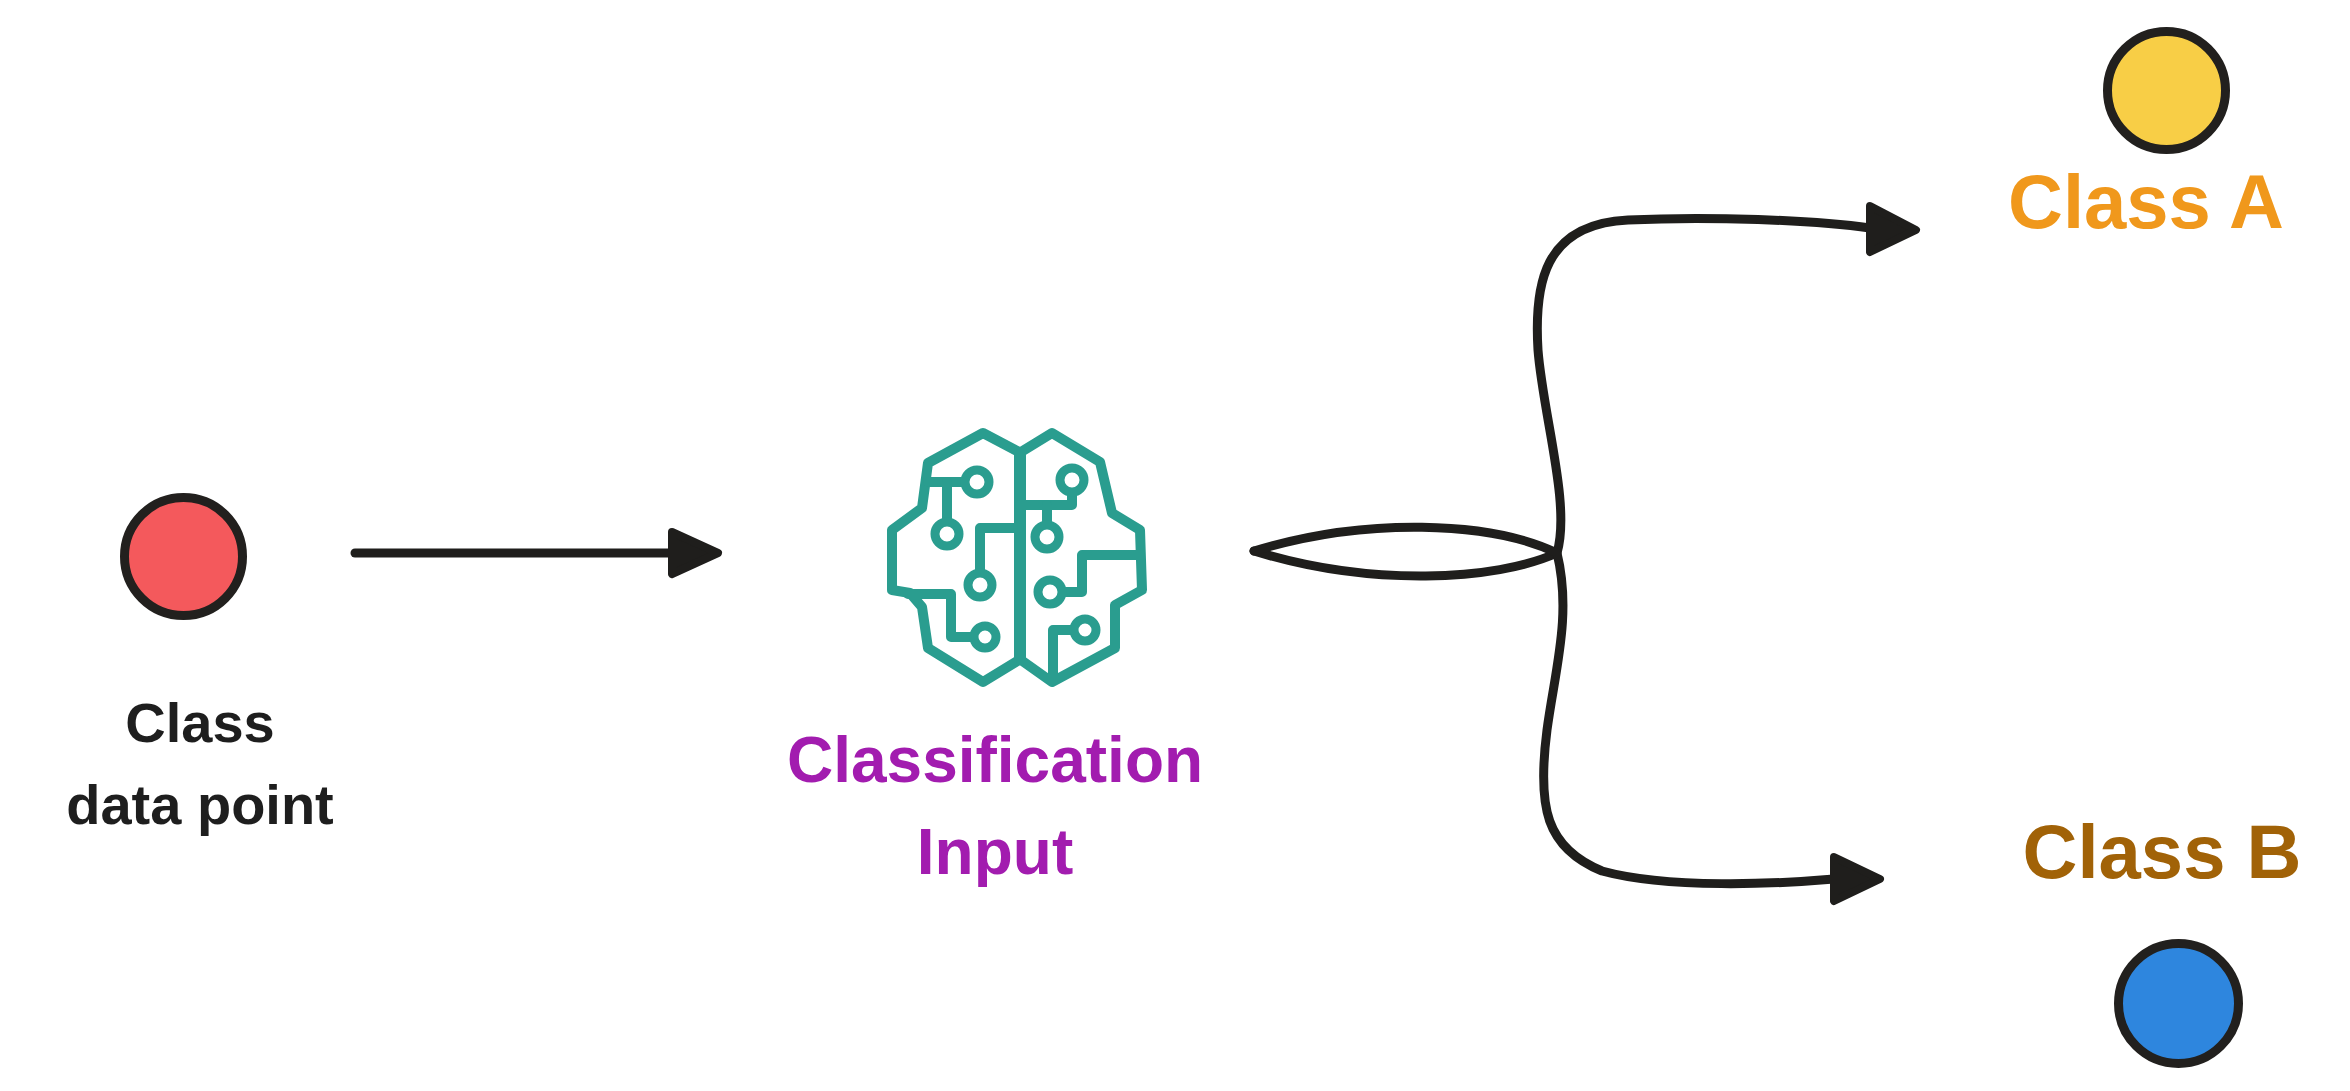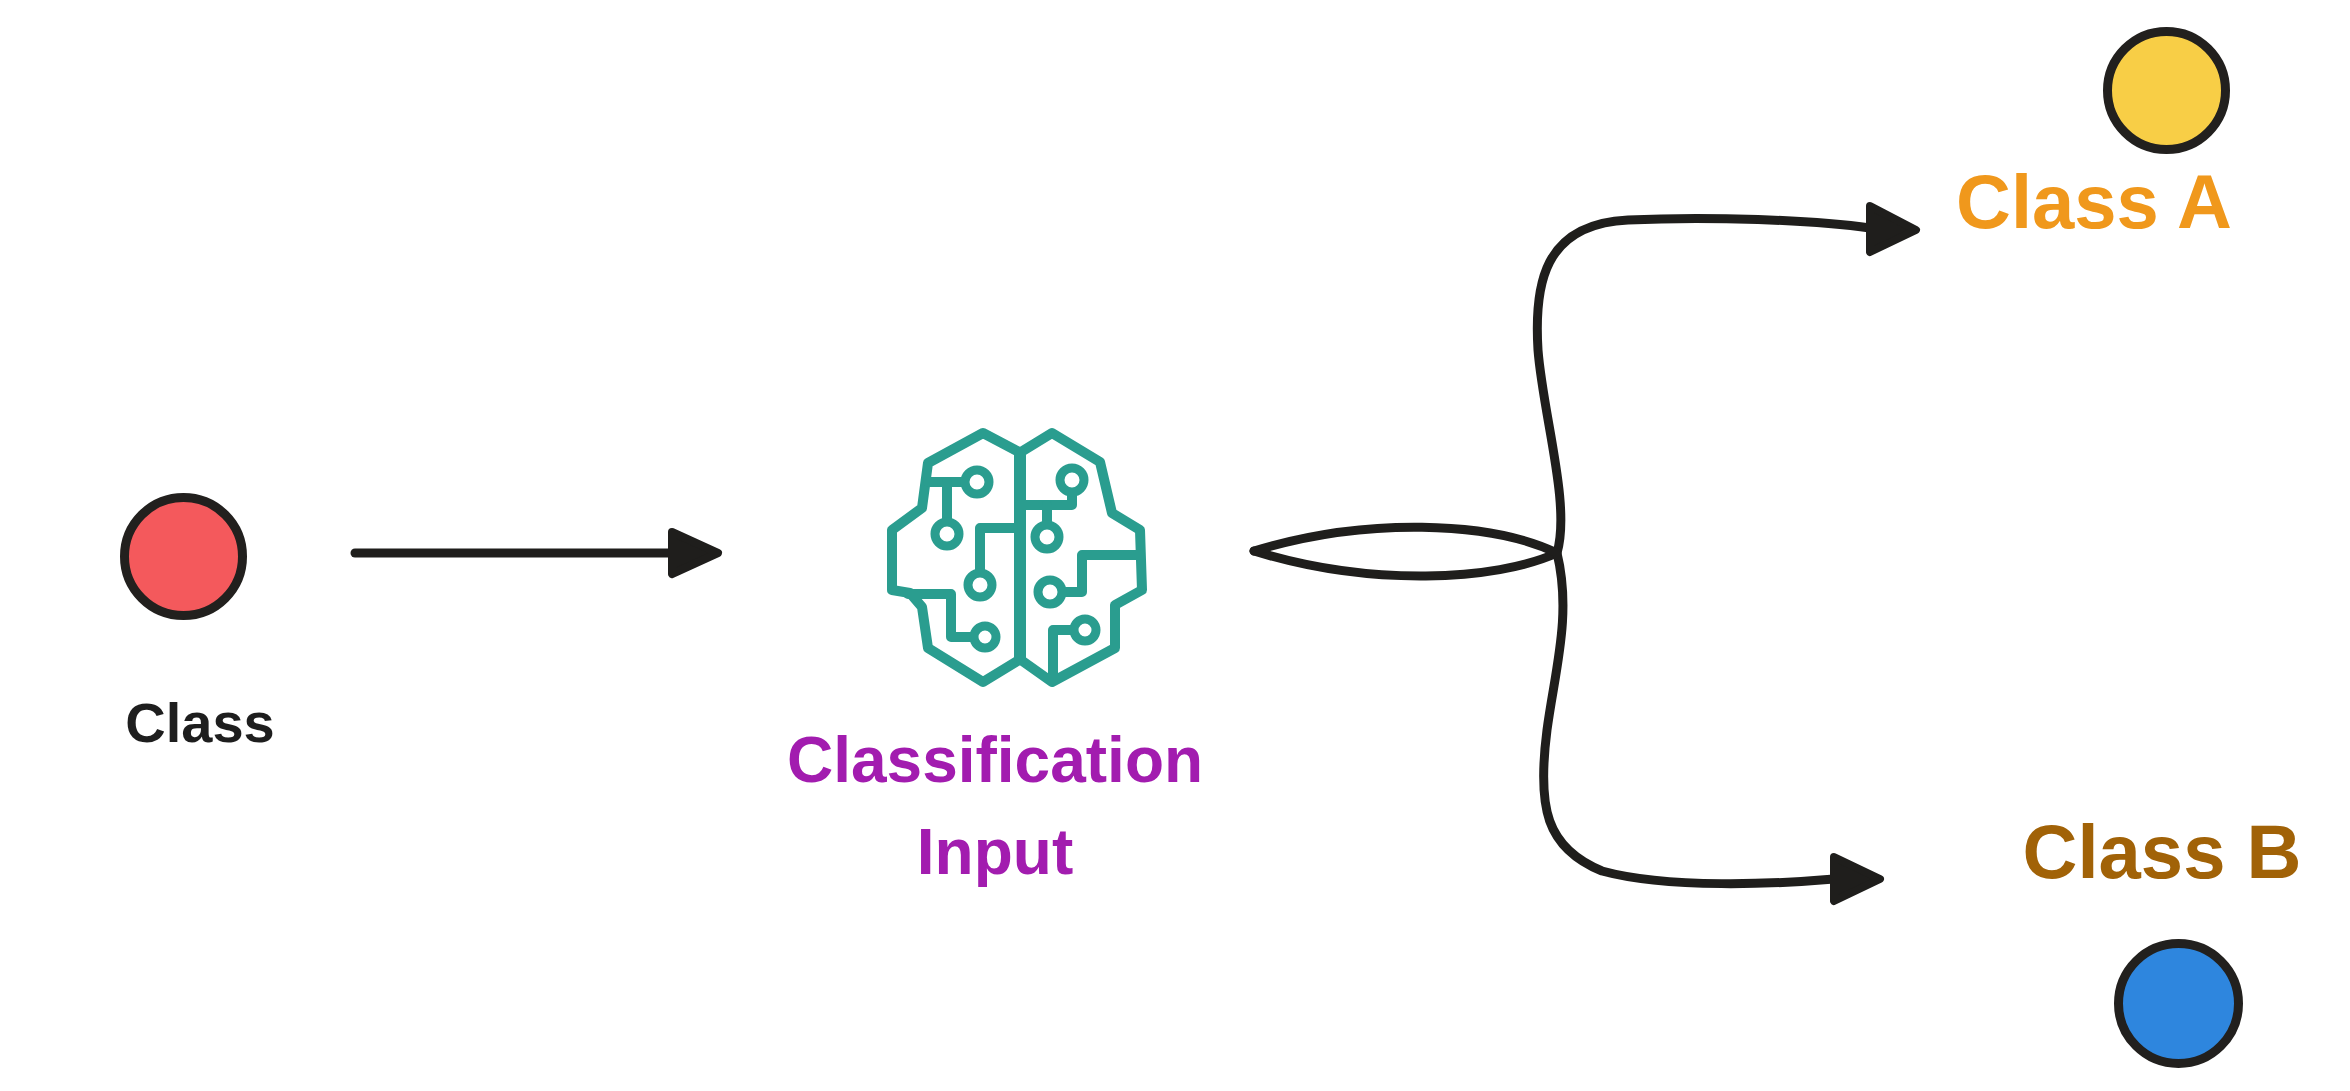--- a/index.html
+++ b/index.html
@@ -32,37 +32,38 @@
   }
   .model-label{
     left:700px;top:714px;width:590px;
     font-size:64px;line-height:92px;
     color:#1e1e1e;
   }
   .class-label{
     width:340px;
     font-size:76px;line-height:100px;
   }
-  .class-a-label{left:1924px;top:152px;}
+  .class-a-label{left:1976px;top:152px;}
   .class-b-label{left:1992px;top:802px;}
   svg{display:block;overflow:visible;}
   .ink{stroke:#1f1e1c;fill:none;stroke-linecap:round;stroke-linejoin:round;}
   .ink-fill{fill:#1f1e1c;stroke:#1f1e1c;stroke-linejoin:round;}
   .teal{stroke:#2a9d8f;fill:none;stroke-linecap:round;stroke-linejoin:round;}
   .teal-node{stroke:#2a9d8f;fill:#ffffff;}
 </style>
 </head>
 <body>
 
 <div class="canvas">
 
   <div class="circle" style="left: 120px; top: 493px; width: 127px; height: 127px; background-color: rgb(244, 89, 92);"></div>
 
   <div class="label input-label" style="color: rgb(30, 30, 30);">
     <div>Class</div>
+    <div>data point</div>
   </div>
 
   <svg class="abs" style="left:340px;top:518px;" width="400" height="70" viewBox="0 0 400 70">
     <line class="ink" x1="15" y1="35" x2="332" y2="35" stroke-width="9"></line>
     <polygon class="ink-fill" points="332,14 378,35 332,56" stroke-width="8"></polygon>
   </svg>
 
   <svg class="abs" style="left: 870px; top: 420px; stroke: rgb(42, 157, 143);" width="300" height="290" viewBox="0 0 300 290">
 
     <path class="teal" stroke-width="10" d="M149,32 L113,13 L58,43 L52,88 L22,110 L22,170 L40,173 L52,187 L58,228 L113,262 L149,240 Z"></path>

